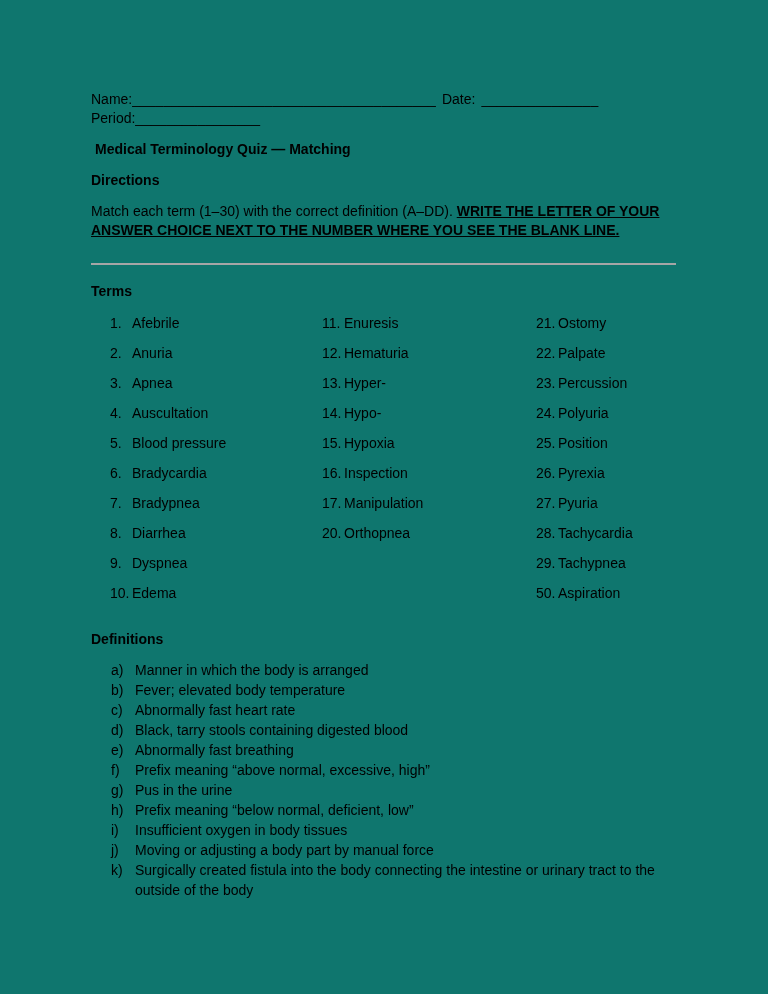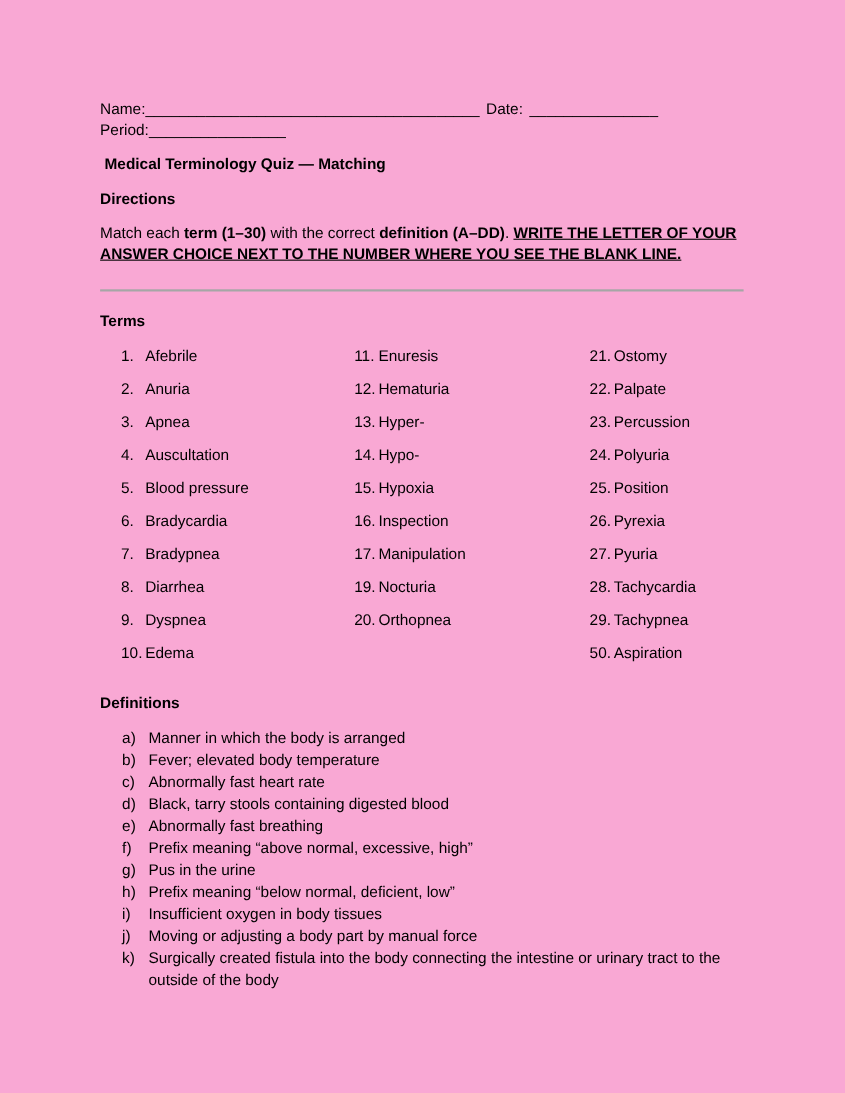--- a/index.html
+++ b/index.html
@@ -10,42 +10,42 @@
     overflow: hidden;
     font-family: "Liberation Sans", sans-serif;
     font-size: 14px;
     color: #000000;
     -webkit-font-smoothing: antialiased;
   }
   .page {
     width: 768px;
     height: 994px;
     padding: 90px 90px 40px 91px;
-    background: #f9a8d4;
+    background: #0f766e;
   }
   .header-line { line-height: 19px; white-space: nowrap; }
   .period-line { margin-bottom: 12px; }
   .date-label { margin-left: 6px; }
   .date-blank { margin-left: 6px; }
   .doc-title {
     font-weight: bold;
     line-height: 19px;
     padding-left: 4px;
     margin-bottom: 12px;
   }
   .section-heading {
     font-weight: bold;
     line-height: 19px;
   }
   .directions-heading { margin-bottom: 12px; }
   .directions-text {
     line-height: 19px;
     margin-bottom: 0;
   }
-  .directions-text .b { font-weight: bold; }
+  .directions-text .b { font-weight: normal; }
   .directions-text .bu { font-weight: bold; text-decoration: underline; }
   .divider {
     border: none;
     border-top: 2px solid #a6a6a6;
     margin-top: 23px;
     margin-bottom: 0;
     width: 585px;
   }
   .terms-heading { margin-top: 17px; }
   .terms-grid {
@@ -162,24 +162,20 @@
         </div>
         <div class="term-row">
           <span class="num">16.</span>
           <span class="term">Inspection</span>
         </div>
         <div class="term-row">
           <span class="num">17.</span>
           <span class="term">Manipulation</span>
         </div>
         <div class="term-row">
-          <span class="num">19.</span>
-          <span class="term">Nocturia</span>
-        </div>
-        <div class="term-row">
           <span class="num">20.</span>
           <span class="term">Orthopnea</span>
         </div>
       </div>
       <div class="terms-col">
         <div class="term-row">
           <span class="num">21.</span>
           <span class="term">Ostomy</span>
         </div>
         <div class="term-row">

